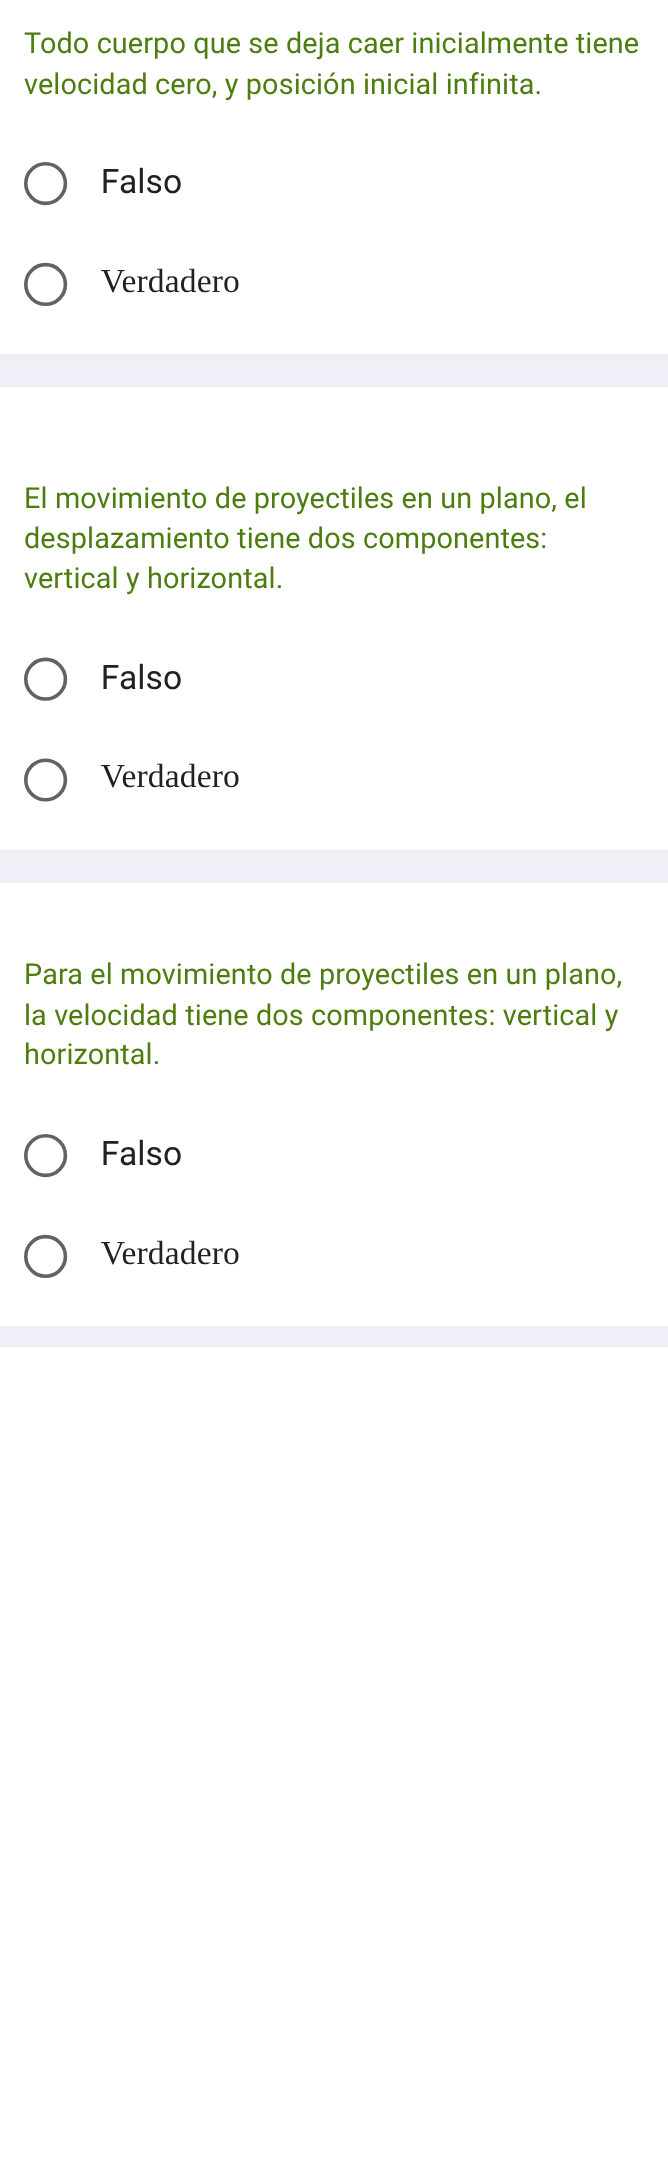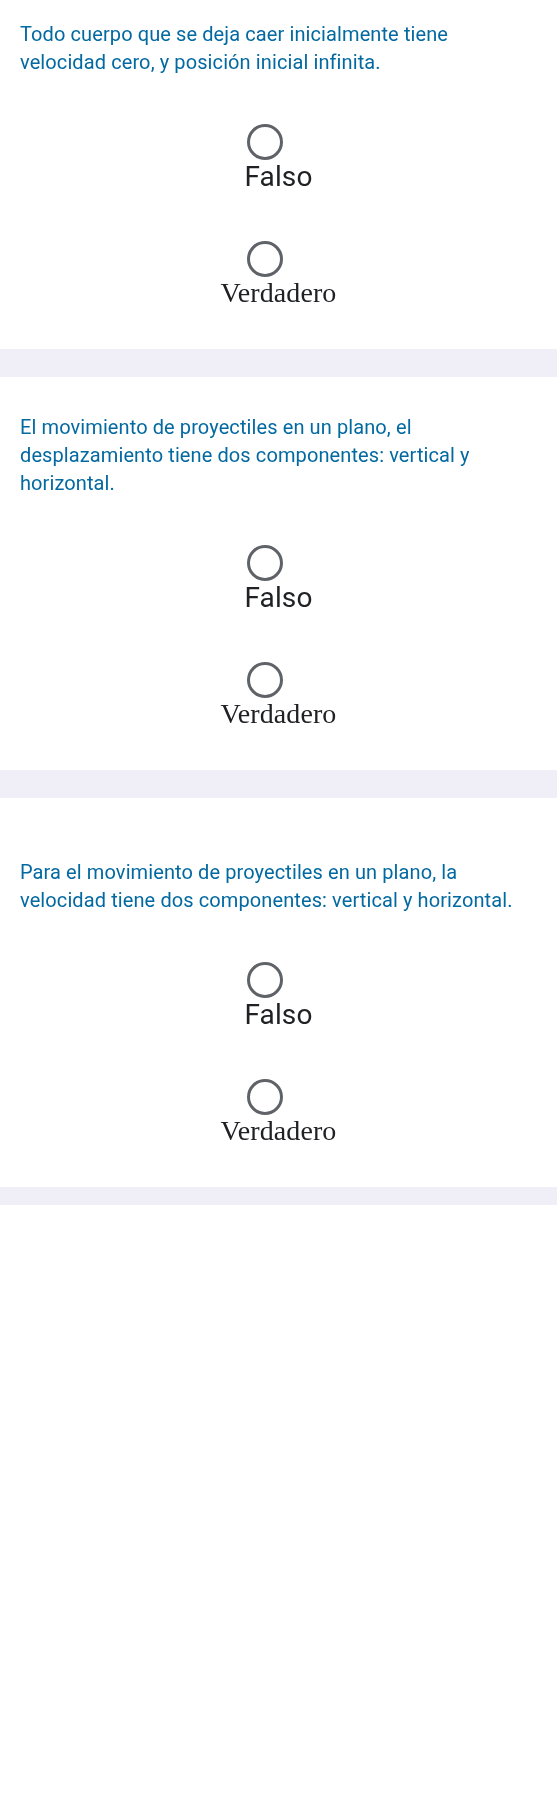--- a/index.html
+++ b/index.html
@@ -11,32 +11,30 @@
       font-family: 'Roboto', 'Arial', sans-serif;
       background: #fff;
       width: 557px;
       color: #202124;
     }
     .question-card {
       background: #fff;
       padding: 20px 20px 40px 20px;
     }
     .question-text {
-      font-size: 20px;
+      font-size: 24px;
       line-height: 1.4;
-      color: #0369a1;
+      color: #4d7c0f;
       margin-bottom: 48px;
       letter-spacing: 0.1px;
     }
     .option-row {
       display: flex;
-      align-items: center;
       margin-bottom: 48px;
       cursor: pointer;
-      flex-direction: column;
     }
     .option-row:last-child {
       margin-bottom: 0;
       font-family: Liberation Serif, serif;
     }
     .radio-circle {
       width: 36px;
       height: 36px;
       border: 3.5px solid #5f6368;
       border-radius: 50%;
@@ -67,21 +65,21 @@
     <div class="option-label">Falso</div>
   </div>
   <div class="option-row">
     <div class="radio-circle"></div>
     <div class="option-label">Verdadero</div>
   </div>
 </div>
 
 <div class="separator"></div>
 
-<div class="question-card" style="padding-top:36px;">
+<div class="question-card" style="padding-top:76px;">
   <div class="question-text">El movimiento de proyectiles en un plano, el desplazamiento tiene dos componentes: vertical y horizontal.</div>
   <div class="option-row">
     <div class="radio-circle"></div>
     <div class="option-label">Falso</div>
   </div>
   <div class="option-row">
     <div class="radio-circle"></div>
     <div class="option-label">Verdadero</div>
   </div>
 </div>

